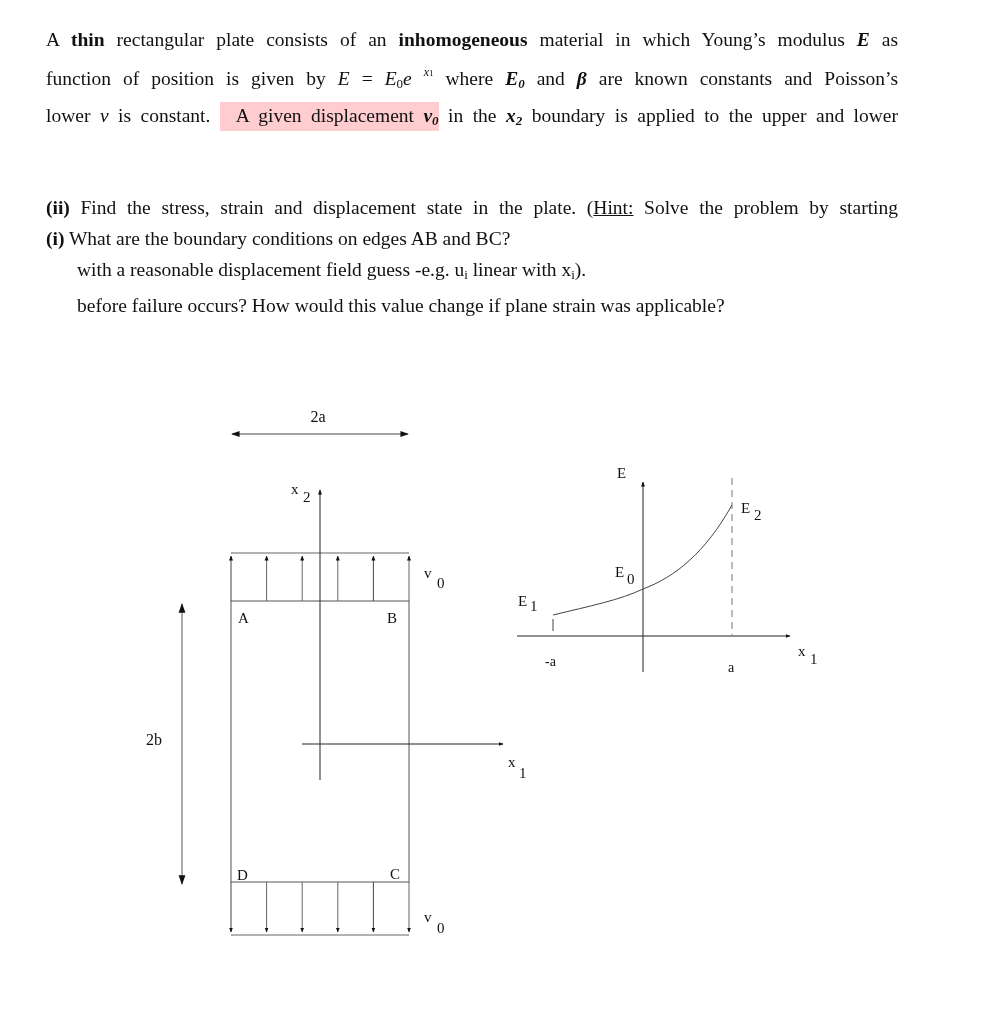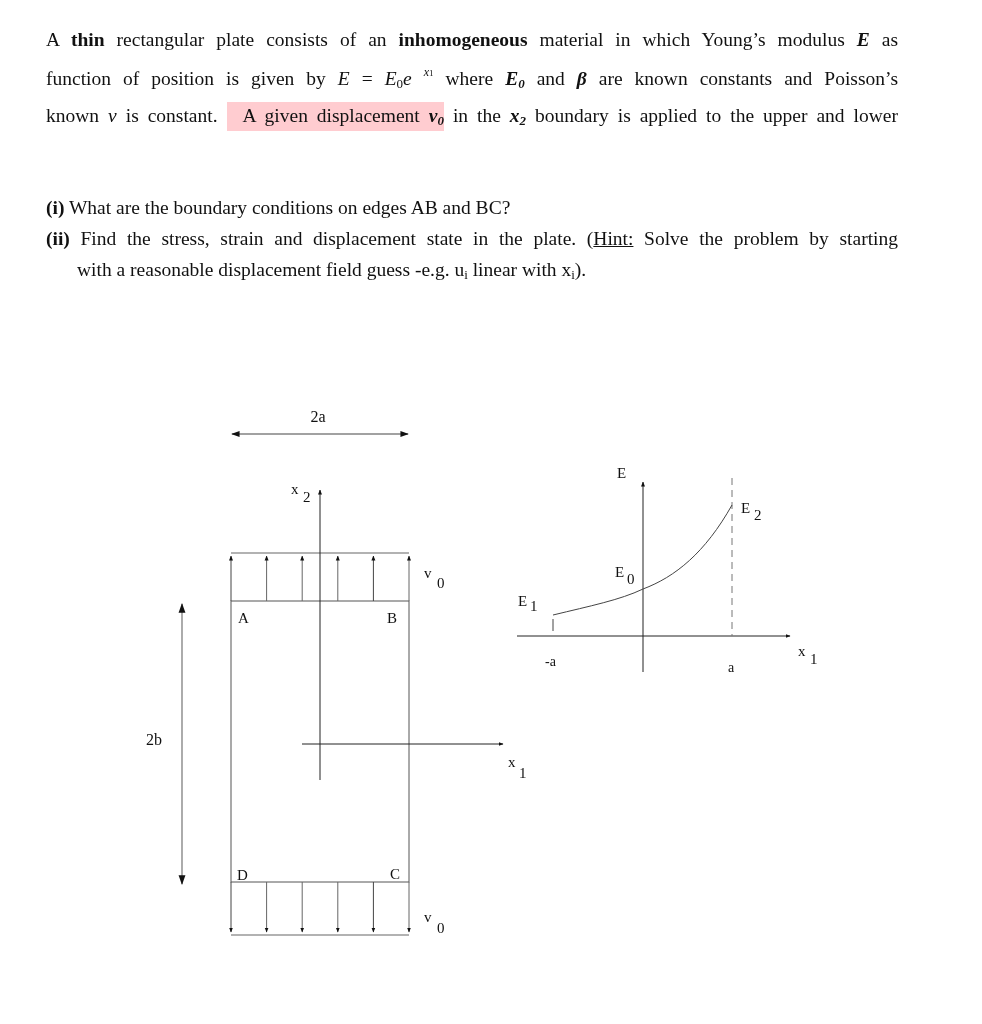--- a/index.html
+++ b/index.html
@@ -51,34 +51,35 @@
 <body>
 
 <div class="para intro">
   <span class="line" style="text-align:justify;text-align-last:justify;display:block;">
     <span>A </span><span class="bold">thin</span><span> rectangular plate consists of an </span><span class="bold">inhomogeneous</span><span> material in which Young’s modulus </span><span class="bi">E</span><span> as</span>
   </span>
   <span class="line" style="text-align:justify;text-align-last:justify;display:block;">
     <span>function of position is given by </span><span class="math"><span>E</span><span style="font-style:normal"> = </span><span>E</span><sub class="small" style="font-style:normal">0</sub><span>e</span>&nbsp;<sup class="small"><span>x</span><span style="font-size:9px;font-style:normal">1</span></sup></span><span> where </span><span class="bi"><span>E</span><sub class="small">0</sub></span><span> and </span><span class="bi">β</span><span> are known constants and Poisson’s</span>
   </span>
   <span class="line" style="text-align:justify;text-align-last:justify;display:block;">
-    <span>known </span><span class="math">ν</span><span> is constant. </span><span class="highlight"><span>A given displacement </span><span class="bi">v</span><sub class="small bi">0</sub></span><span> in the </span><span class="bi"><span>x</span><sub class="small">2</sub></span><span> boundary is applied to the upper and lower</span>
+    <span>lower </span><span class="math">ν</span><span> is constant. </span><span class="highlight"><span>A given displacement </span><span class="bi">v</span><sub class="small bi">0</sub></span><span> in the </span><span class="bi"><span>x</span><sub class="small">2</sub></span><span> boundary is applied to the upper and lower</span>
   </span>
 </div>
 
 <div class="para questions" style="line-height:31px;">
+  <span class="q" style="text-align:justify;text-align-last:justify;">
+    <span class="bold">(ii)</span><span> Find the stress, strain and displacement state in the plate. (</span><span class="underline">Hint:</span><span> Solve the problem by starting</span>
+  </span>
   <span class="q">
     <span class="bold">(i)</span><span> What are the boundary conditions on edges AB and BC?</span>
-  </span>
-  <span class="q" style="text-align:justify;text-align-last:justify;">
-    <span class="bold">(ii)</span><span> Find the stress, strain and displacement state in the plate. (</span><span class="underline">Hint:</span><span> Solve the problem by starting</span>
   </span>
   <span class="q-cont">
     <span>with a reasonable displacement field guess -e.g. u</span><sub class="small">i</sub><span> linear with x</span><sub class="small">i</sub><span>).</span>
   </span>
+  <span class="q-cont">before failure occurs? How would this value change if plane strain was applicable?</span>
 </div>
 
 <svg class="diagram" viewBox="0 0 982 1024" xmlns="http://www.w3.org/2000/svg">
   <defs>
     <marker id="ah" viewBox="0 0 10 10" refX="9" refY="5" markerWidth="7" markerHeight="7" orient="auto-start-reverse">
       <path d="M0,1.5 L10,5 L0,8.5 z" fill="#111"></path>
     </marker>
     <marker id="ahs" viewBox="0 0 10 10" refX="9" refY="5" markerWidth="5" markerHeight="6" orient="auto-start-reverse">
       <path d="M0,1 L10,5 L0,9 z" fill="#111"></path>
     </marker>

